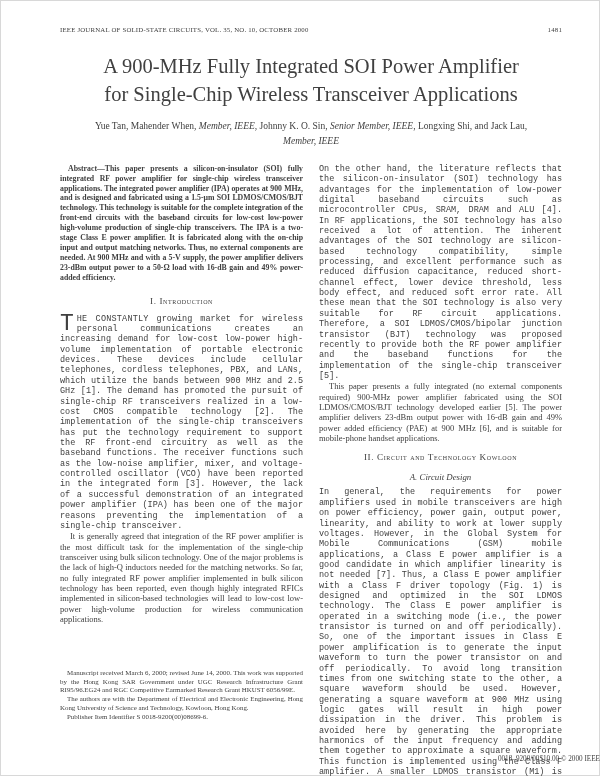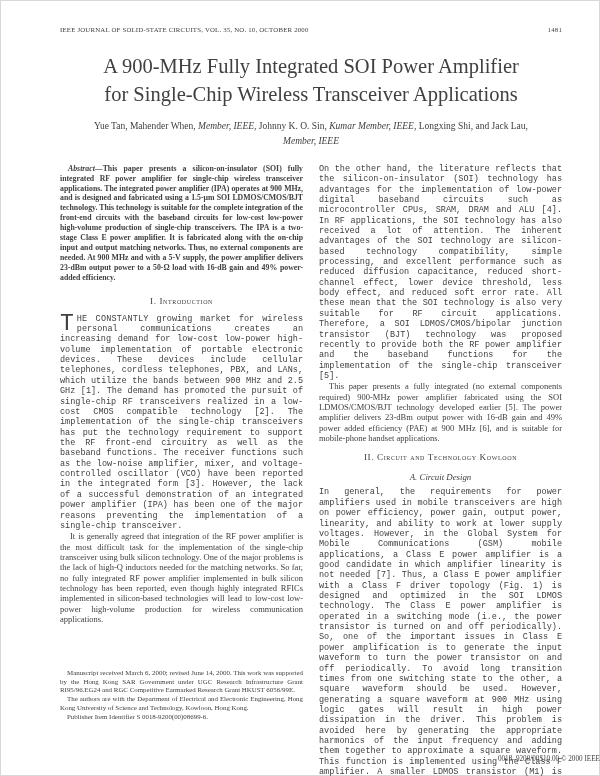--- a/index.html
+++ b/index.html
@@ -10,21 +10,21 @@
     box-shadow:inset 0 0 0 1px #d8d8d8;overflow:hidden;
   }
   .running-head{display:flex;justify-content:space-between;font-size:6.8px;letter-spacing:0.2px;}
   .paper-title{text-align:center;font-size:20.5px;line-height:1.35;margin-top:20px;font-weight:400;}
   .author-line{text-align:center;font-size:9.5px;margin-top:11px;line-height:1.55;padding:0 26px;}
   .it{font-style:italic;}
   .columns{display:flex;gap:16px;margin-top:15px;height:558px;}
   .col{flex:1;min-width:0;text-align:justify;font-size:8.5px;line-height:1.22;}
   .col-left{display:flex;flex-direction:column;}
   .abstract-para,.index-para{font-weight:bold;font-size:7.8px;line-height:1.27;margin:0 0 5px 0;text-indent:8px;}
-  .abstract-label,.index-label{font-style:italic;font-weight:bold;}
+  .abstract-label,.index-label{font-weight:bold;}
   .section-heading{text-align:center;font-variant:small-caps;letter-spacing:0.6px;font-size:9.2px;margin:9px 0 6px 0;font-weight:400;}
   .subsection-heading{font-style:italic;font-size:8.8px;text-align:center;margin:8px 0 5px 0;}
   .body-para{margin:0;text-indent:10px;}
   .body-para.first{text-indent:0;font-family:Liberation Mono, monospace;}
   .dropcap{float:left;font-size:23px;line-height:18px;padding:1px 3px 0 0;}
   .lead-caps{letter-spacing:0.2px;}
   .footnote-block{margin-top:auto;font-size:6.9px;line-height:1.28;padding-top:8px;}
   .footnote-block p{margin:0;text-indent:7px;}
   .page-footer{position:absolute;left:0;right:0;bottom:13px;text-align:right;font-size:7.2px;}
 </style>
@@ -36,21 +36,21 @@
   <div class="running-head">
     <span>IEEE JOURNAL OF SOLID-STATE CIRCUITS, VOL. 35, NO. 10, OCTOBER 2000</span>
     <span>1481</span>
   </div>
 
   <div class="paper-title">
     <div>A 900-MHz Fully Integrated SOI Power Amplifier</div>
     <div>for Single-Chip Wireless Transceiver Applications</div>
   </div>
 
-  <div class="author-line"><span>Yue Tan, Mahender When, </span><span class="it">Member, IEEE</span><span>, Johnny K. O. Sin, </span><span class="it">Kumar Member, IEEE</span><span>, Longxing Shi, and Jack Lau, </span><span class="it">Member, IEEE</span></div>
+  <div class="author-line"><span>Yue Tan, Mahender When, </span><span class="it">Member, IEEE</span><span>, Johnny K. O. Sin, </span><span class="it">Senior Member, IEEE</span><span>, Longxing Shi, and Jack Lau, </span><span class="it">Member, IEEE</span></div>
 
   <div class="columns">
 
     <div class="col col-left">
       <p class="abstract-para"><span class="abstract-label">Abstract—</span><span>This paper presents a silicon-on-insulator (SOI) fully integrated RF power amplifier for single-chip wireless transceiver applications. The integrated power amplifier (IPA) operates at 900 MHz, and is designed and fabricated using a 1.5-μm SOI LDMOS/CMOS/BJT technology. This technology is suitable for the complete integration of the front-end circuits with the baseband circuits for low-cost low-power high-volume production of single-chip transceivers. The IPA is a two-stage Class E power amplifier. It is fabricated along with the on-chip input and output matching networks. Thus, no external components are needed. At 900 MHz and with a 5-V supply, the power amplifier delivers 23-dBm output power to a 50-Ω load with 16-dB gain and 49% power-added efficiency.</span></p>
 
 
       <div class="section-heading">I. Introduction</div>
 
       <p class="body-para first"><span class="dropcap">T</span><span class="lead-caps">HE CONSTANTLY</span><span> growing market for wireless personal communications creates an increasing demand for low-cost low-power high-volume implementation of portable electronic devices. These devices include cellular telephones, cordless telephones, PBX, and LANs, which utilize the bands between 900 MHz and 2.5 GHz [1]. The demand has promoted the pursuit of single-chip RF transceivers realized in a low-cost CMOS compatible technology [2]. The implementation of the single-chip transceivers has put the technology requirement to support the RF front-end circuitry as well as the baseband functions. The receiver functions such as the low-noise amplifier, mixer, and voltage-controlled oscillator (VCO) have been reported in the integrated form [3]. However, the lack of a successful demonstration of an integrated power amplifier (IPA) has been one of the major reasons preventing the implementation of a single-chip transceiver.</span></p>

